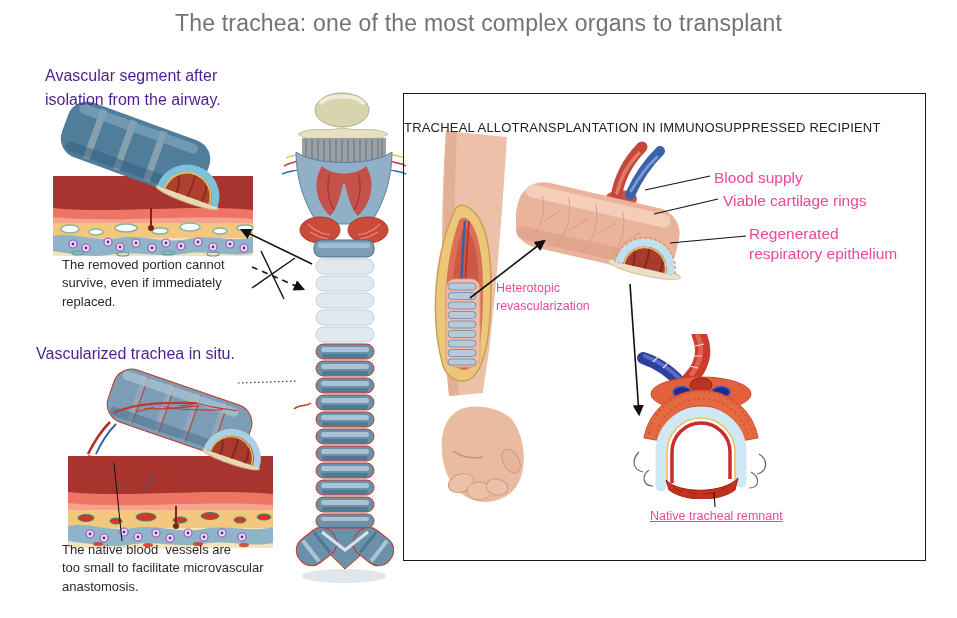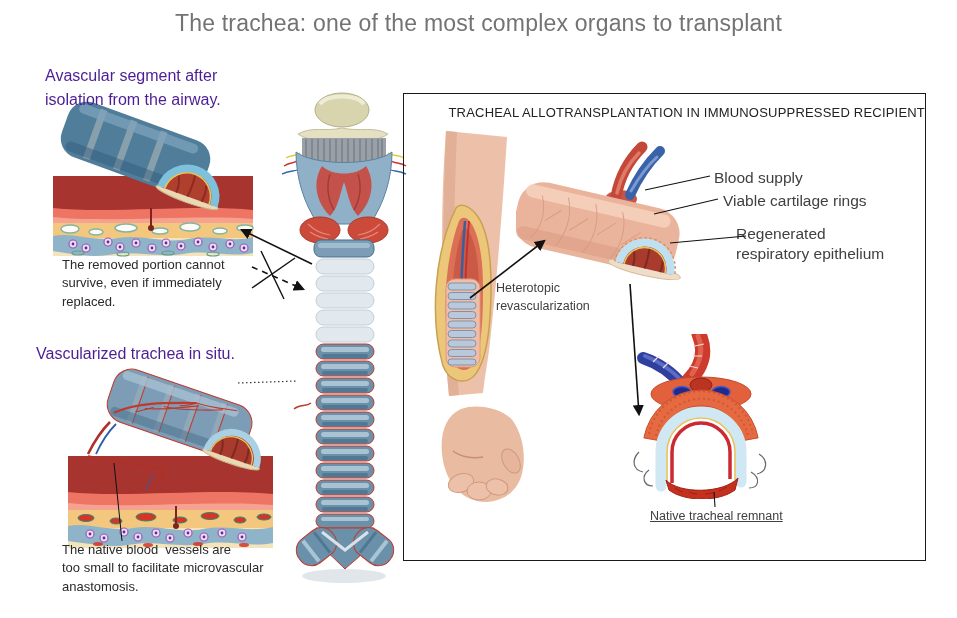--- a/index.html
+++ b/index.html
@@ -19,27 +19,27 @@
   .caption{font-size:13px;line-height:1.42;color:#2a2a2a;z-index:6;}
   #heading-avascular{left:45px;top:64px;}
   #caption-removed{left:62px;top:256px;}
   #heading-vascularized{left:36px;top:342px;}
   #caption-native{left:62px;top:541px;}
   #right-panel{
     left:403px;top:93px;width:521px;height:466px;
     border:1.5px solid #1a1a1a;background:transparent;z-index:3;
   }
   #panel-header{
-    position:absolute;top:11px;left:0;width:100%;text-align:right;
+    position:absolute;top:26px;left:0;width:100%;text-align:left;
     font-size:13px;letter-spacing:.2px;color:#222;z-index:6;
   }
-  .panel-label{position:absolute;color:#404040;z-index:6;}
+  .panel-label{position:absolute;color:#ec4899;z-index:6;}
   #label-blood{left:310px;top:75px;font-size:15.5px;}
   #label-cartilage{left:319px;top:98px;font-size:15.5px;text-align:right;}
-  #label-epithelium{left:332px;top:130px;font-size:15.5px;line-height:1.3;width:190px;}
+  #label-epithelium{left:345px;top:130px;font-size:15.5px;line-height:1.3;width:190px;}
   #label-heterotopic{left:92px;top:185px;font-size:12.5px;line-height:1.45;}
   #label-orthotopic{left:309px;top:193px;font-size:12px;line-height:1.4;width:180px;}
   #label-remnant{left:246px;top:415px;font-size:12.5px;text-decoration:underline;}
   svg{display:block;}
   .illus{z-index:2;}
   #overlay{left:0;top:0;z-index:4;pointer-events:none;}
 </style>
 </head>
 <body>
 

